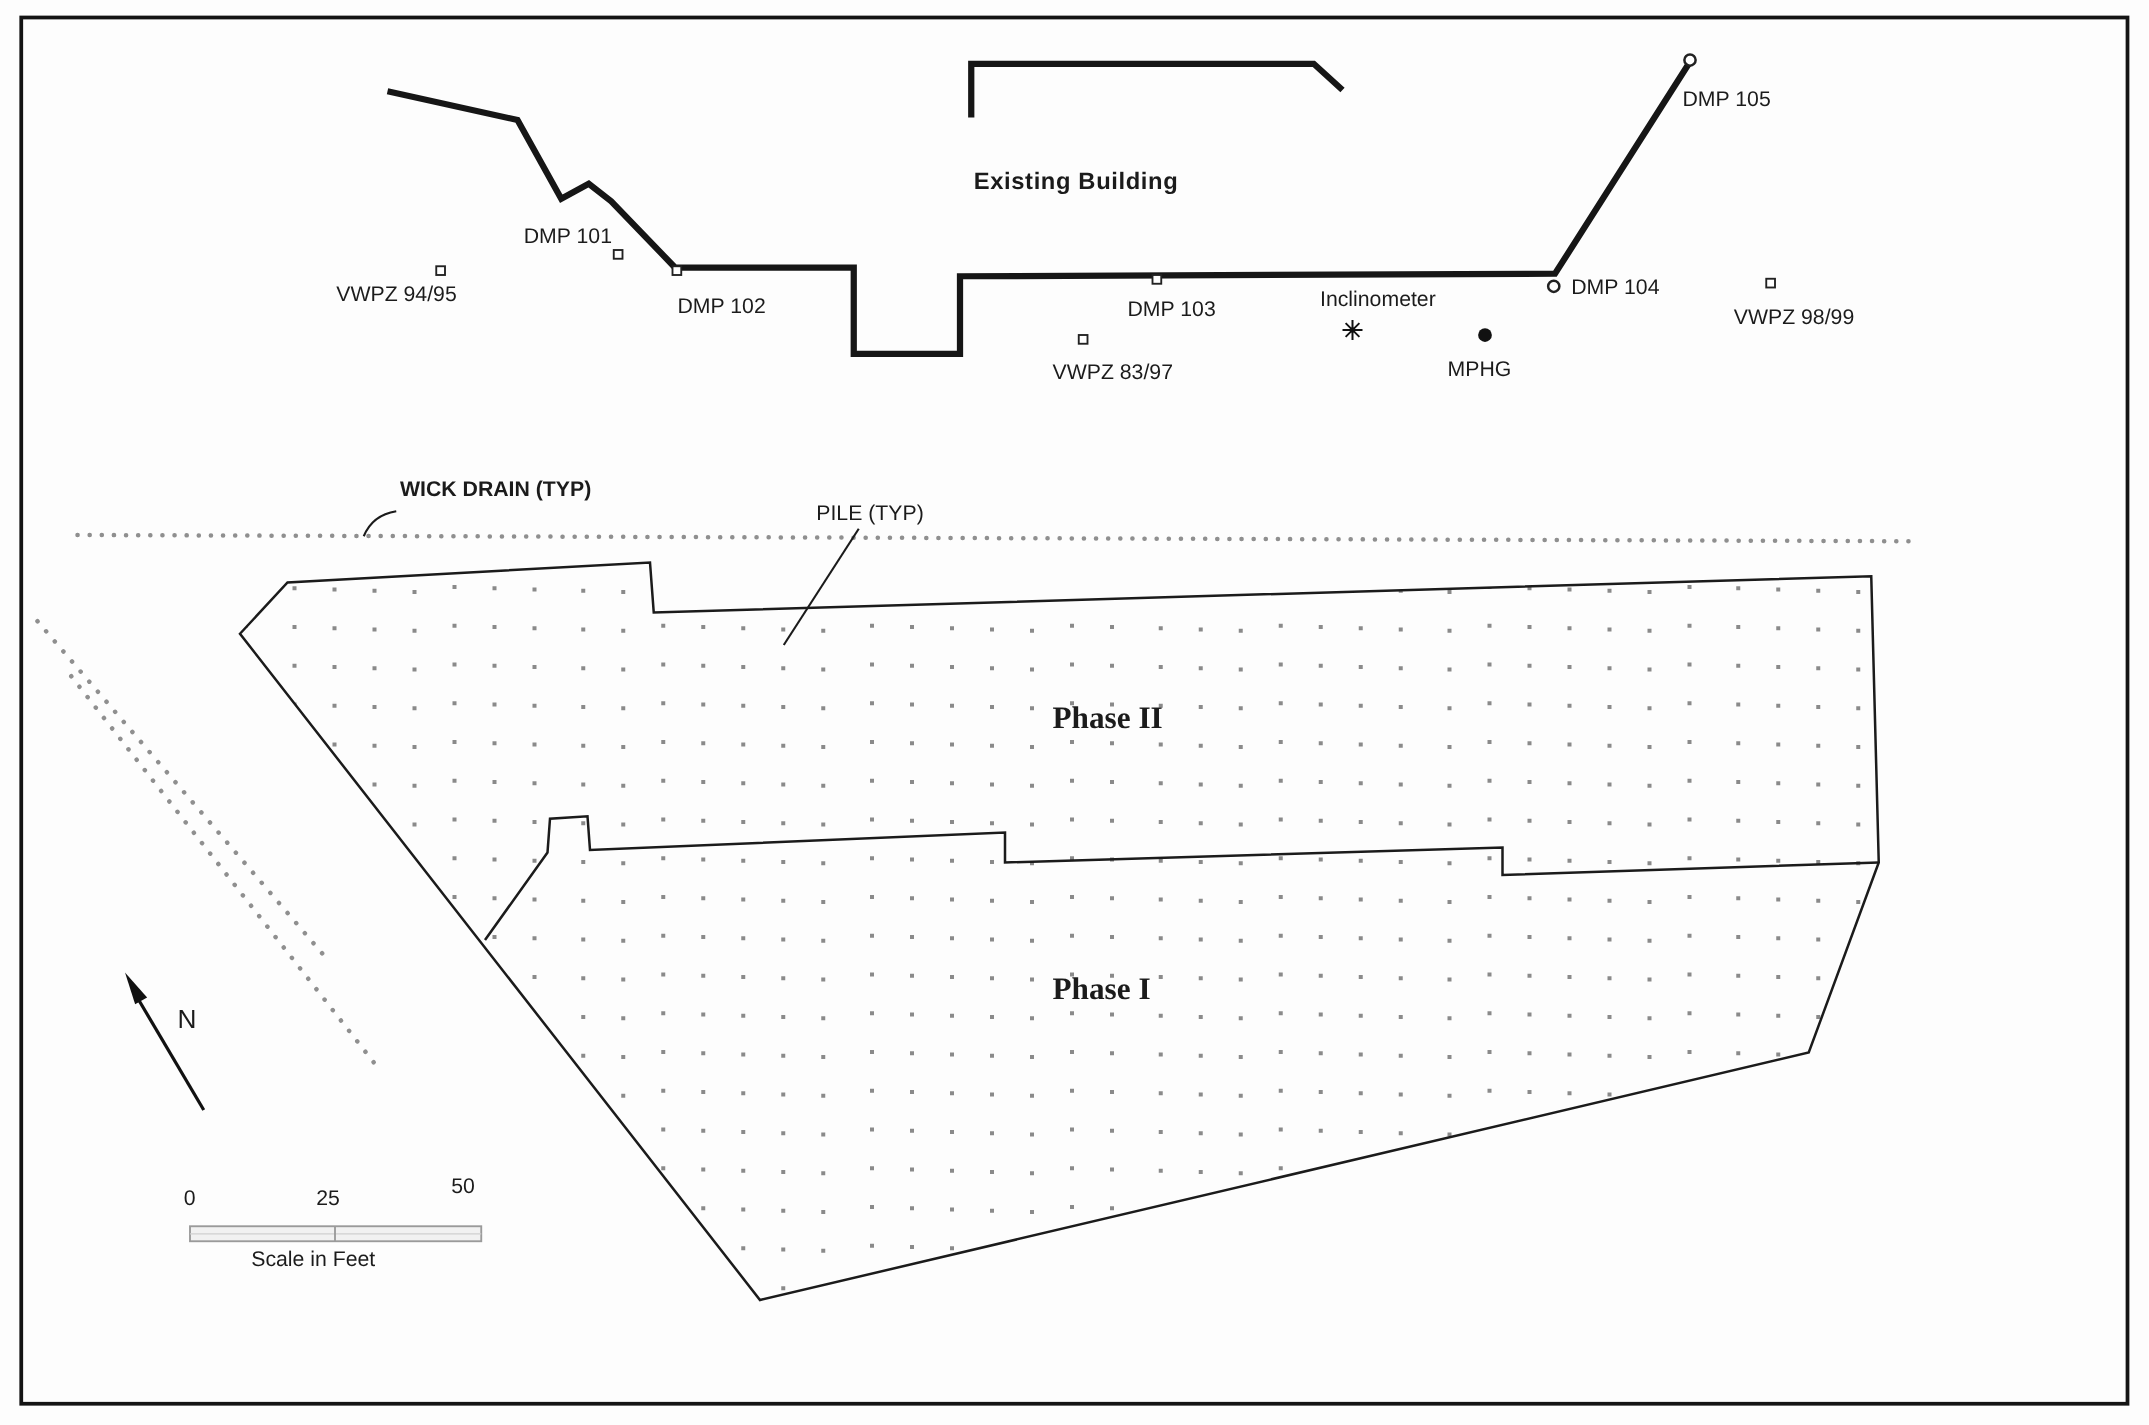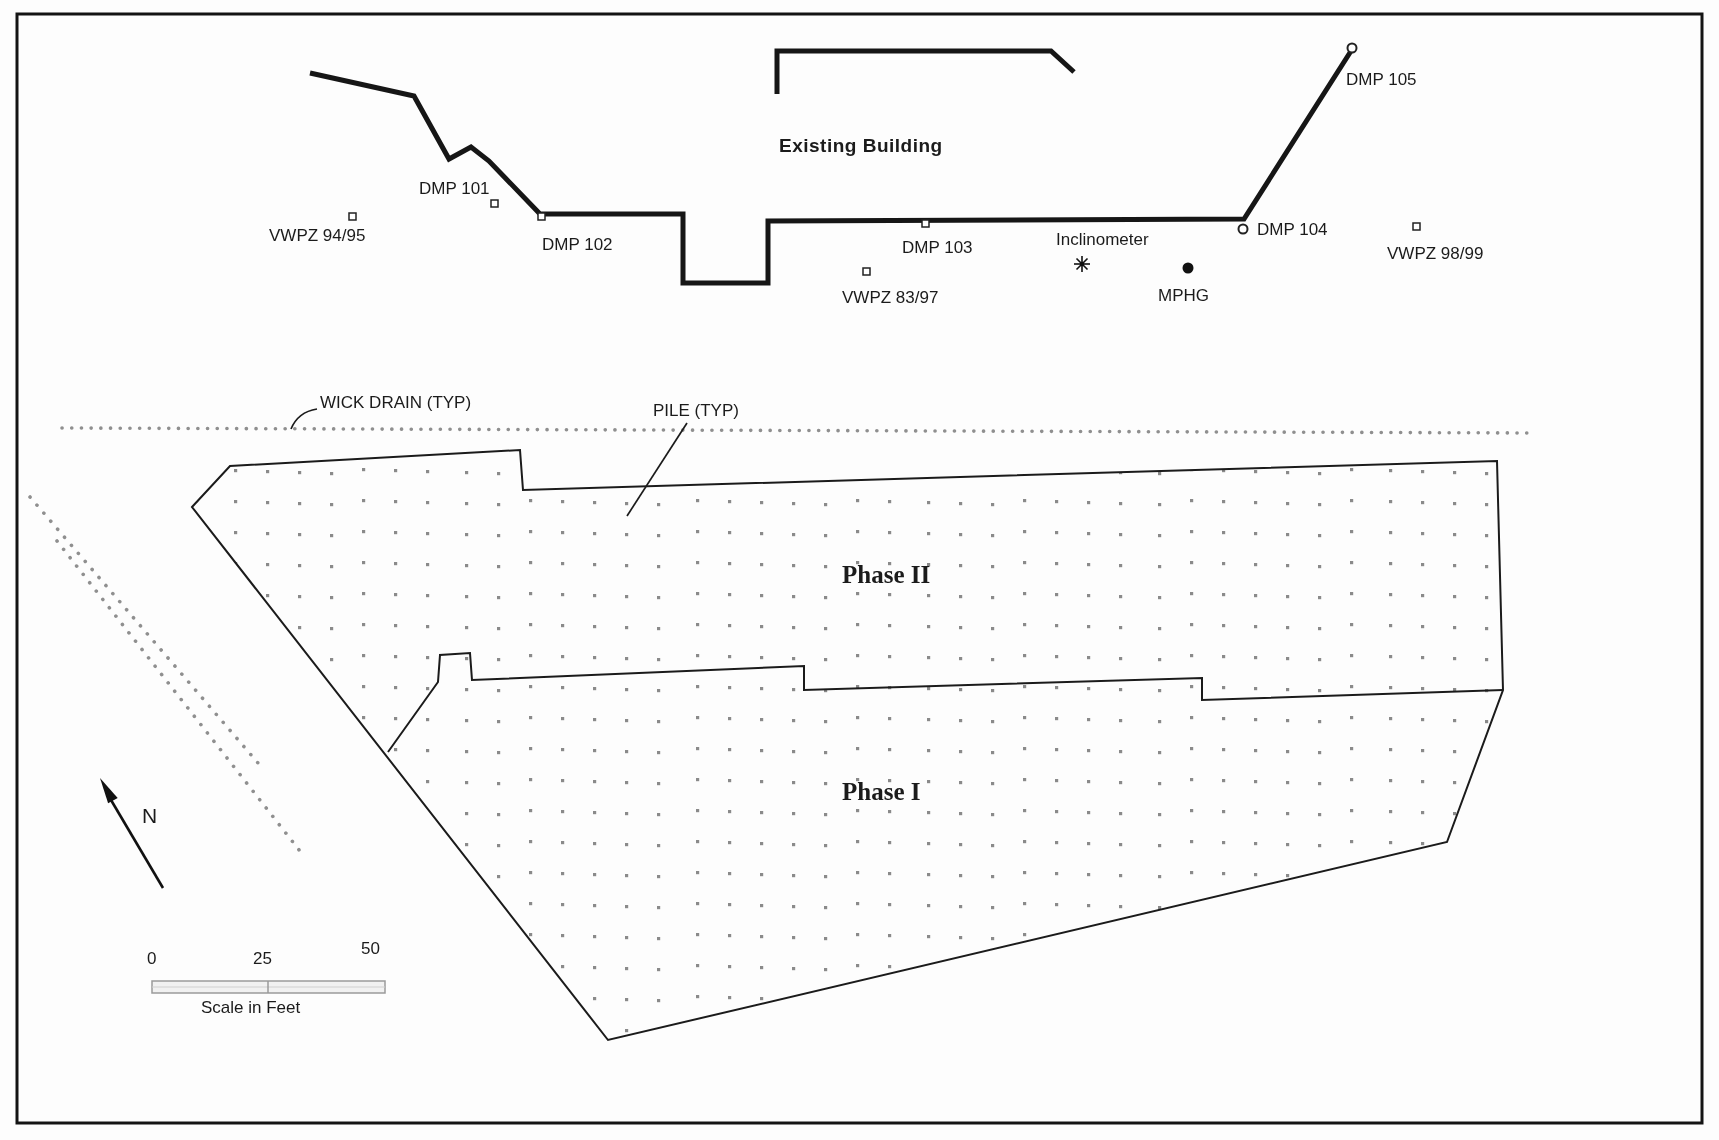--- a/index.html
+++ b/index.html
@@ -847,21 +847,21 @@
   <div class="lbl" style="left:396px;top:180px;margin-left:23px;">DMP 101</div>
   <div class="lbl" style="left:522px;top:236px;margin-left:20px;">DMP 102</div>
   <div class="lbl" style="left:842px;top:289px;">VWPZ 83/97</div>
   <div class="lbl" style="left:902px;top:239px;text-align:center;">DMP 103</div>
   <div class="lbl" style="left:1056px;top:231px;">Inclinometer</div>
   <div class="lbl" style="left:1158px;top:287px;">MPHG</div>
   <div class="lbl" style="left:1257px;top:221px;text-align:right;">DMP 104</div>
   <div class="lbl" style="left:1346px;top:71px;">DMP 105</div>
   <div class="lbl" style="left:1387px;top:245px;">VWPZ 98/99</div>
 
-  <div class="lbl" style="left:320px;top:394px;">WICK DRAIN (TYP)</div>
+  <div class="lbl" style="left:320px;top:383px;font-weight:bold;">WICK DRAIN (TYP)</div>
   <div class="lbl" style="left:653px;top:402px;">PILE (TYP)</div>
 
   <div class="lbl phase" style="left:842px;top:561px;">Phase II</div>
   <div class="lbl phase" style="left:842px;top:778px;">Phase I</div>
 
   <div class="lbl north" style="left:142px;top:804px;">N</div>
 
   <div class="lbl scale-num" style="left:147px;top:950px;">0</div>
   <div class="lbl scale-num" style="left:253px;top:950px;">25</div>
   <div class="lbl scale-num" style="left:361px;top:940px;">50</div>

